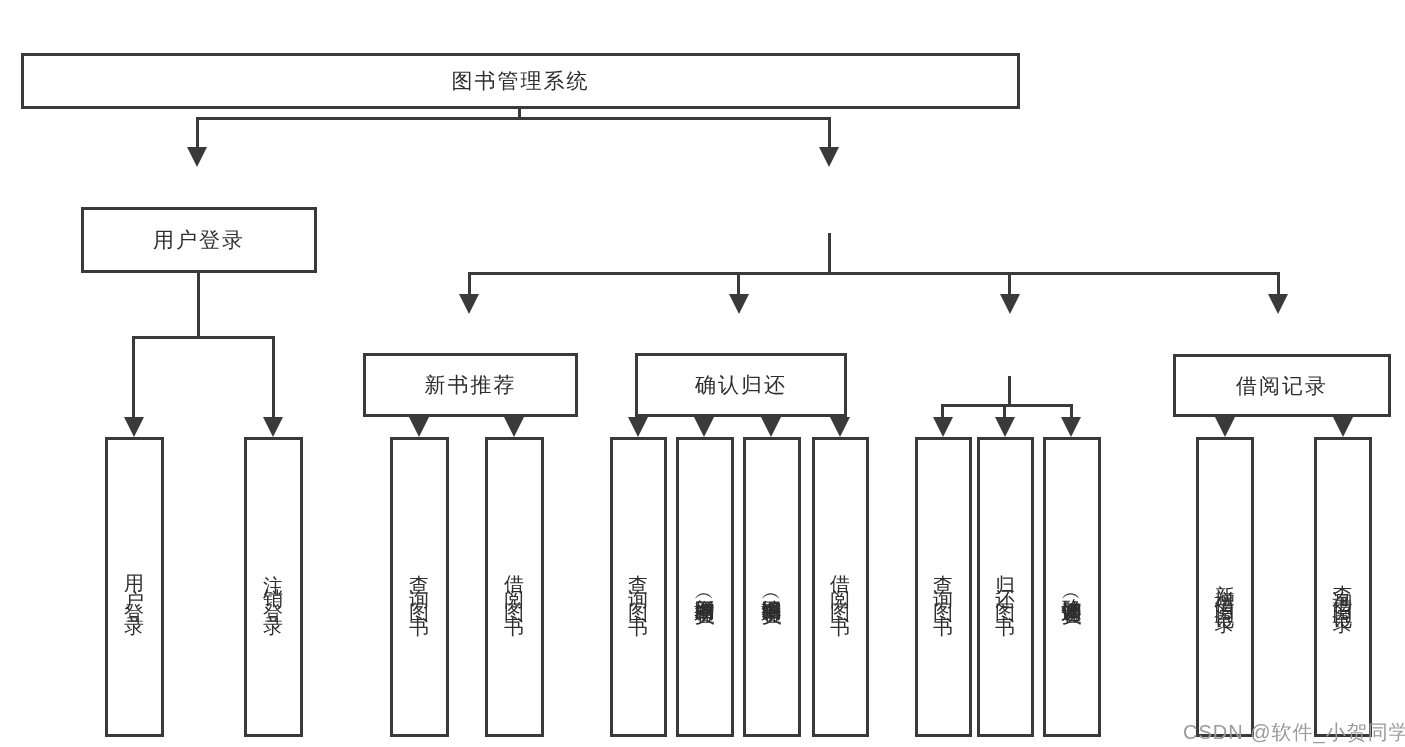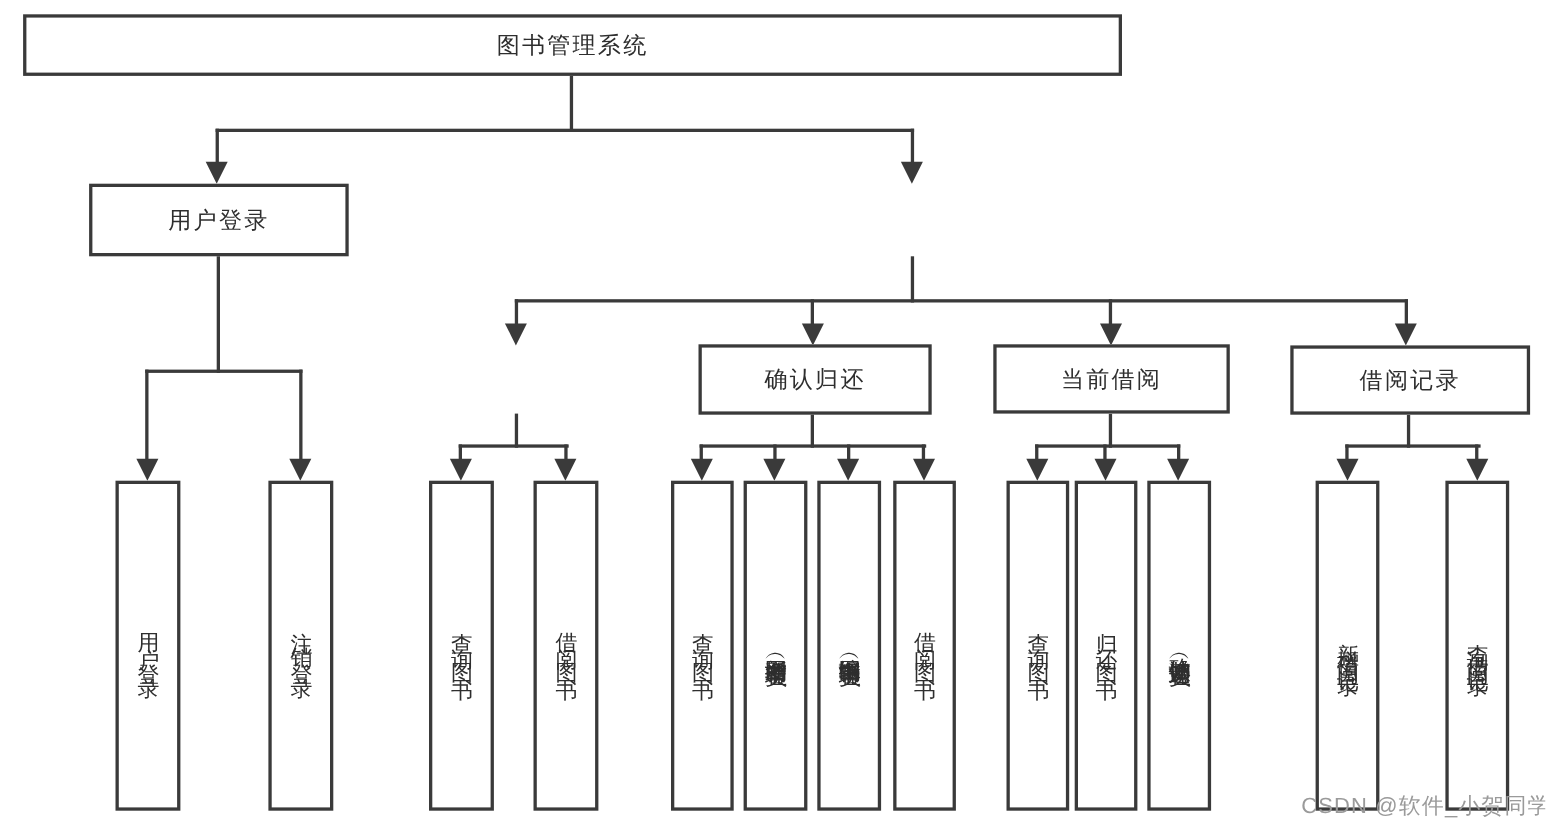--- a/index.html
+++ b/index.html
@@ -19,20 +19,21 @@
   }
   
   .hbox{
     position:absolute;
     border:3px solid var(--line);
     background:var(--boxbg);
     display:flex;align-items:center;justify-content:center;
     font-size:21px;color:var(--text);
     letter-spacing:2px;
     white-space:nowrap;
+    margin-top:40px;
   }
   
   .vbox{
     position:absolute;
     top:437px;height:300px;
     border:3px solid var(--line);
     background:var(--boxbg);
     display:flex;align-items:center;justify-content:center;
     font-size:20px;color:var(--text);
   }
@@ -125,25 +126,25 @@
   <div class="arrow" style="left:1333px;top:417px;"></div>
 
   <div class="hbox" style="left:21px;top:13px;width:999px;height:56px;">
     <span>图书管理系统</span>
   </div>
 
   <div class="hbox" style="left:81px;top:167px;width:236px;height:66px;">
     <span>用户登录</span>
   </div>
 
+  <div class="hbox" style="left:363px;top:313px;width:215px;height:64px;">
+    <span>新书推荐</span>
+  </div>
   <div class="hbox" style="left:635px;top:313px;width:212px;height:64px;">
     <span>确认归还</span>
-  </div>
-  <div class="hbox" style="left:903px;top:313px;width:215px;height:63px;">
-    <span>当前借阅</span>
   </div>
   <div class="hbox" style="left:1173px;top:314px;width:218px;height:63px;justify-content:center;">
     <span>借阅记录</span>
   </div>
 
   <div class="vbox" style="left:105px;width:59px;">
     <span class="vt ls-wide">用户登录</span>
   </div>
   <div class="vbox" style="left:244px;width:59px;">
     <span class="vt ls-wide">注销登录</span>

